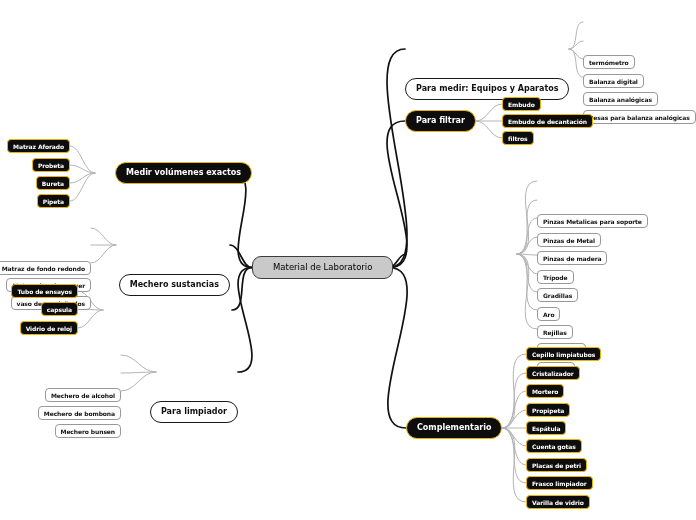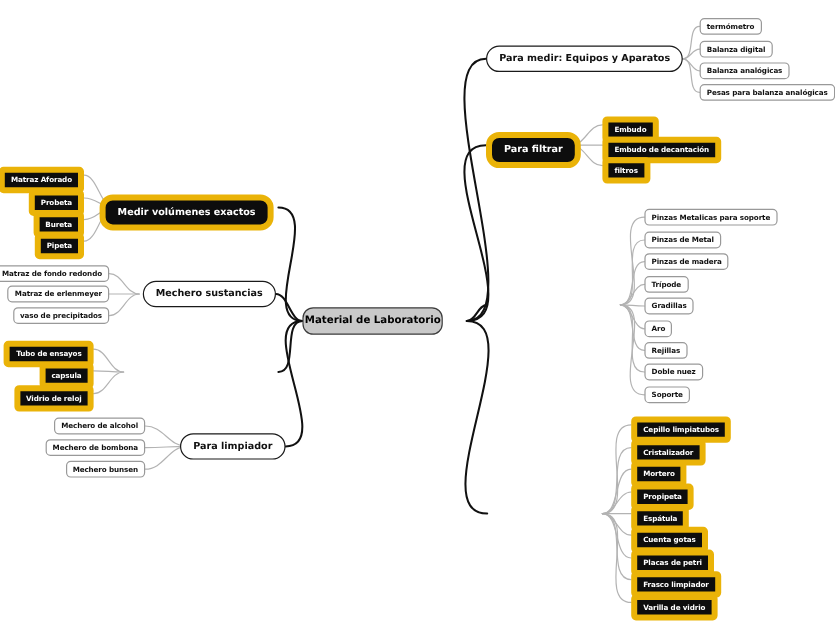--- a/index.html
+++ b/index.html
@@ -10,36 +10,36 @@
     font-family:"DejaVu Sans", "Liberation Sans", sans-serif;
     overflow:hidden;
   }
   #links { position:absolute; left:0; top:0; width:696px; height:520px; pointer-events:none; }
   .link-main  { fill:none; stroke:var(--link-main, #111); stroke-width:1.7; stroke-linecap:round; }
   .link-child { fill:none; stroke:var(--link-child, #b3b3b3); stroke-width:1; stroke-linecap:round; }
 
   .node { position:absolute; white-space:nowrap; box-sizing:border-box; cursor:pointer; }
 
   .center-node {
-    font-size:8.5px; font-weight:bold; line-height:1;
-    padding:6px 1px; border-radius:9px;
+    font-size:8.5px; font-weight:normal; line-height:1;
+    padding:6px 20px; border-radius:9px;
     background:var(--center-bg, #cacaca);
     border:1.5px solid var(--center-border, #3c3c3c);
     color:#000;
   }
   .main {
     font-size:8px; font-weight:bold; line-height:1;
     padding:6px 10px; border-radius:11px;
   }
   .child {
     font-size:6px; font-weight:bold; line-height:1.2;
     padding:2.5px 5px; border-radius:4px; letter-spacing:-0.1px;
   }
-  .dark  { background:var(--dark-node-bg, #0d0d0d); color:var(--dark-node-text, #fff); border:5px solid #eab308; }
-  .light { background:var(--light-node-bg, #fff); color:var(--light-node-text, #111); }
+  .dark  { background:var(--dark-node-bg, #0d0d0d); color:var(--dark-node-text, #fff); border:1px solid #eab308; }
+  .light { background:var(--light-node-bg, #fff); color:var(--light-node-text, #111);margin-top:40px; }
   .main.light  { border:1.6px solid #1a1a1a; }
   .child.light { border:1px solid var(--light-node-border, #999); }
 </style>
 </head>
 <body>
 
 <div id="map">
   <svg id="links" width="696" height="520" xmlns="http://www.w3.org/2000/svg">
       <path d="M 252 267.5 C 214.2 267.5, 269.8 173, 232 173" class="link-main"></path>
       <path d="M 252 267.5 C 242.1 267.5, 239.9 245, 230 245" class="link-main"></path>
@@ -84,26 +84,27 @@
       <path d="M 502 428 C 512.8 428, 515.2 410, 526 410" class="link-child"></path>
       <path d="M 502 428 C 512.8 428, 515.2 428, 526 428" class="link-child"></path>
       <path d="M 502 428 C 512.8 428, 515.2 446, 526 446" class="link-child"></path>
       <path d="M 502 428 C 516.8 428, 511.2 465, 526 465" class="link-child"></path>
       <path d="M 502 428 C 524 428, 504 483, 526 483" class="link-child"></path>
       <path d="M 502 428 C 531.6 428, 496.4 502, 526 502" class="link-child"></path>
     </svg>
 
   <div class="node center-node" id="c" style="left:252px; top:256px;">Material de Laboratorio</div>
 
-  <div class="node main dark" id="b0" style="right:468px; top:162px;">Medir volúmenes exactos</div>
+  <div class="node main dark" id="b0" style="right:444px; top:162px;">Medir volúmenes exactos</div>
   <div class="node main light" id="b1" style="right:466px; top:234px;">Mechero sustancias</div>
   <div class="node main light" id="b3" style="right:458px; top:361px;">Para limpiador</div>
 
   <div class="node main light" id="b4" style="left:405px; top:38px;">Para medir: Equipos y Aparatos</div>
   <div class="node main dark" id="b5" style="left:405px; top:110px;">Para filtrar</div>
+  <div class="node main dark" id="b7" style="left:406px; top:417px;">Complementario</div>
 
   <div class="node child dark" style="right:626px; top:139px;">Matraz Aforado</div>
   <div class="node child dark" style="right:626px; top:158px;">Probeta</div>
   <div class="node child dark" style="right:626px; top:176px;">Bureta</div>
   <div class="node child dark" style="right:626px; top:194px;">Pipeta</div>
 
   <div class="node child light" style="right:605px; top:221px;">Matraz de fondo redondo</div>
   <div class="node child light" style="right:605px; top:238px;">Matraz de erlenmeyer</div>
   <div class="node child light" style="right:605px; top:256px;">vaso de precipitados</div>
 

